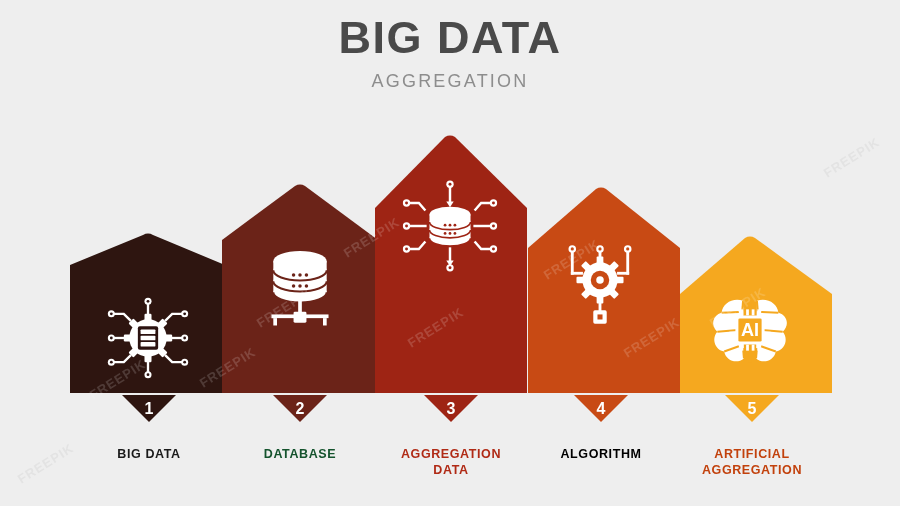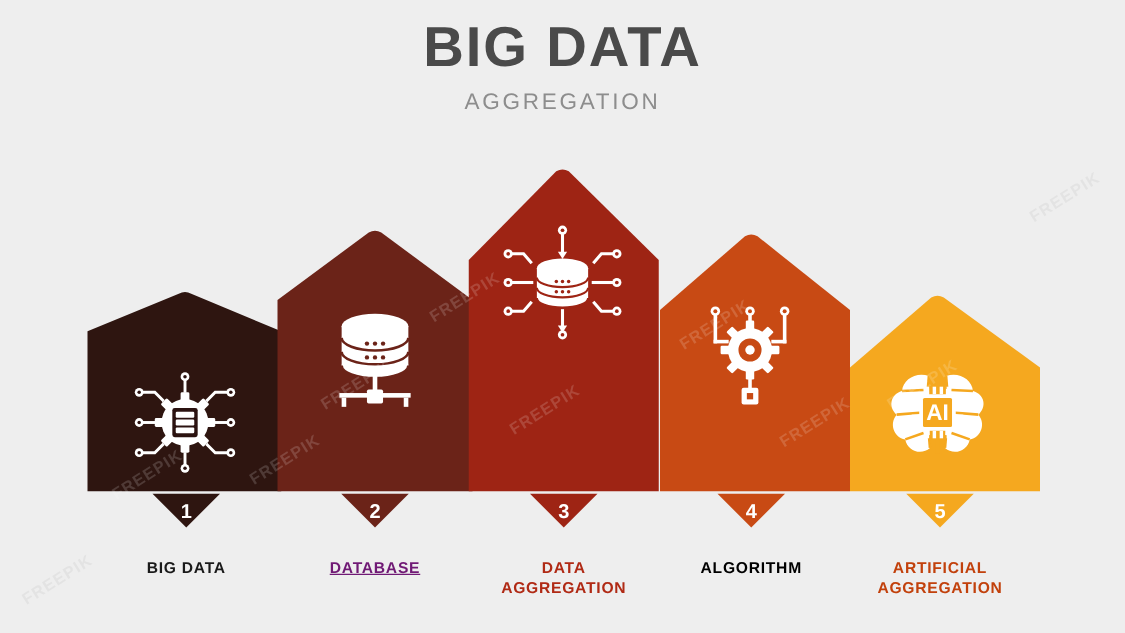--- a/index.html
+++ b/index.html
@@ -401,27 +401,27 @@
     <g>
       <polygon points="725,395 779,395 752,422" fill="#f5a81f"></polygon>
       <text x="752" y="414" text-anchor="middle" font-family="Liberation Sans, sans-serif" font-size="16" font-weight="bold" fill="#ffffff">5</text>
     </g>
   </svg>
 
   <div class="label" style="left:64px; top:446px; color:#1a1a1a;">
     <div>BIG DATA</div>
   </div>
 
-  <div class="label" style="left:215px; top:446px; color:#701a75;text-decoration:underline;">
+  <div class="label" style="left:215px; top:446px; color:#14532d;">
     <div>DATABASE</div>
   </div>
 
   <div class="label" style="left:366px; top:446px; color:#b02a15;">
+    <div>AGGREGATION</div>
     <div>DATA</div>
-    <div>AGGREGATION</div>
   </div>
 
   <div class="label" style="left:516px; top:446px; color:#000000;">
     <div>ALGORITHM</div>
   </div>
 
   <div class="label" style="left:667px; top:446px; color:#c2410c;">
     <div>ARTIFICIAL</div>
     <div>AGGREGATION</div>
   </div>

